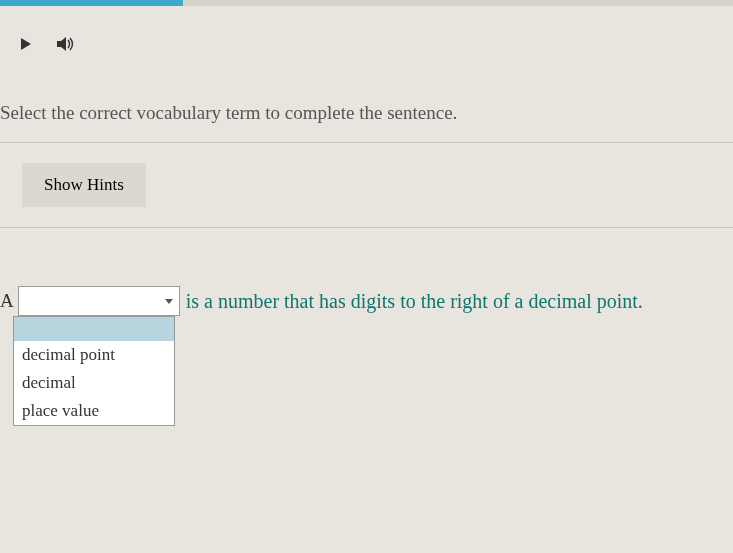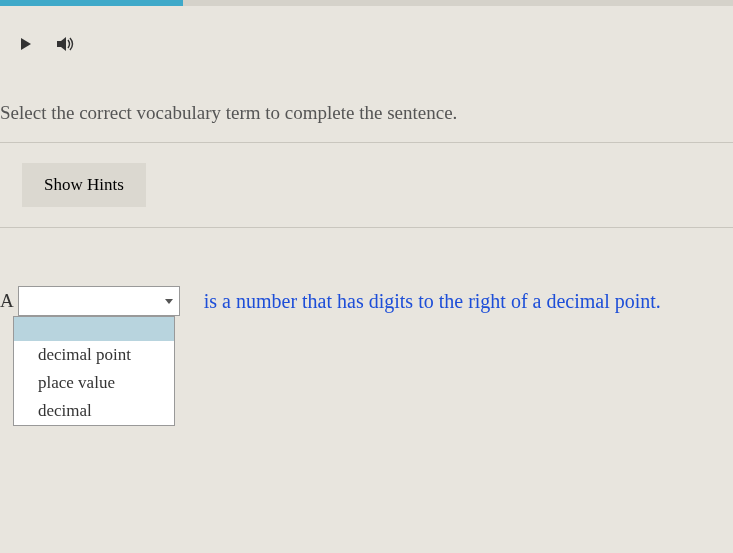--- a/index.html
+++ b/index.html
@@ -85,35 +85,35 @@
     }
     .select-arrow {
       position: absolute;
       right: 4px;
       top: 50%;
       transform: translateY(-50%);
       width: 12px;
       height: 12px;
     }
     .sentence-rest {
-      padding-left: 24px;
+      padding-left: 6px;
       font-size: 20px;
-      color: #1d4ed8;
+      color: #0f766e;
     }
     .dropdown-list {
       position: absolute;
       left: 13px;
       top: 88px;
       width: 162px;
       border: 1px solid #999;
       background: #fff;
       font-size: 17px;
     }
     .dropdown-item {
-      padding: 4px 24px;
+      padding: 4px 8px;
       cursor: pointer;
       color: #333;
     }
     .dropdown-item.highlighted {
       background: #b8d4de;
       min-height: 24px;
     }
   </style>
 </head>
 <body>
@@ -155,16 +155,16 @@
       <svg class="select-arrow" viewBox="0 0 12 12">
         <polygon points="2,4 10,4 6,9" fill="#555"></polygon>
       </svg>
     </div>
     <span class="sentence-rest"> is a number that has digits to the right of a decimal point.</span>
   </div>
 
   <div class="dropdown-list">
     <div class="dropdown-item highlighted"></div>
     <div class="dropdown-item">decimal point</div>
+    <div class="dropdown-item">decimal</div>
     <div class="dropdown-item">place value</div>
-    <div class="dropdown-item">decimal</div>
   </div>
 </div>
 
 </body></html>

